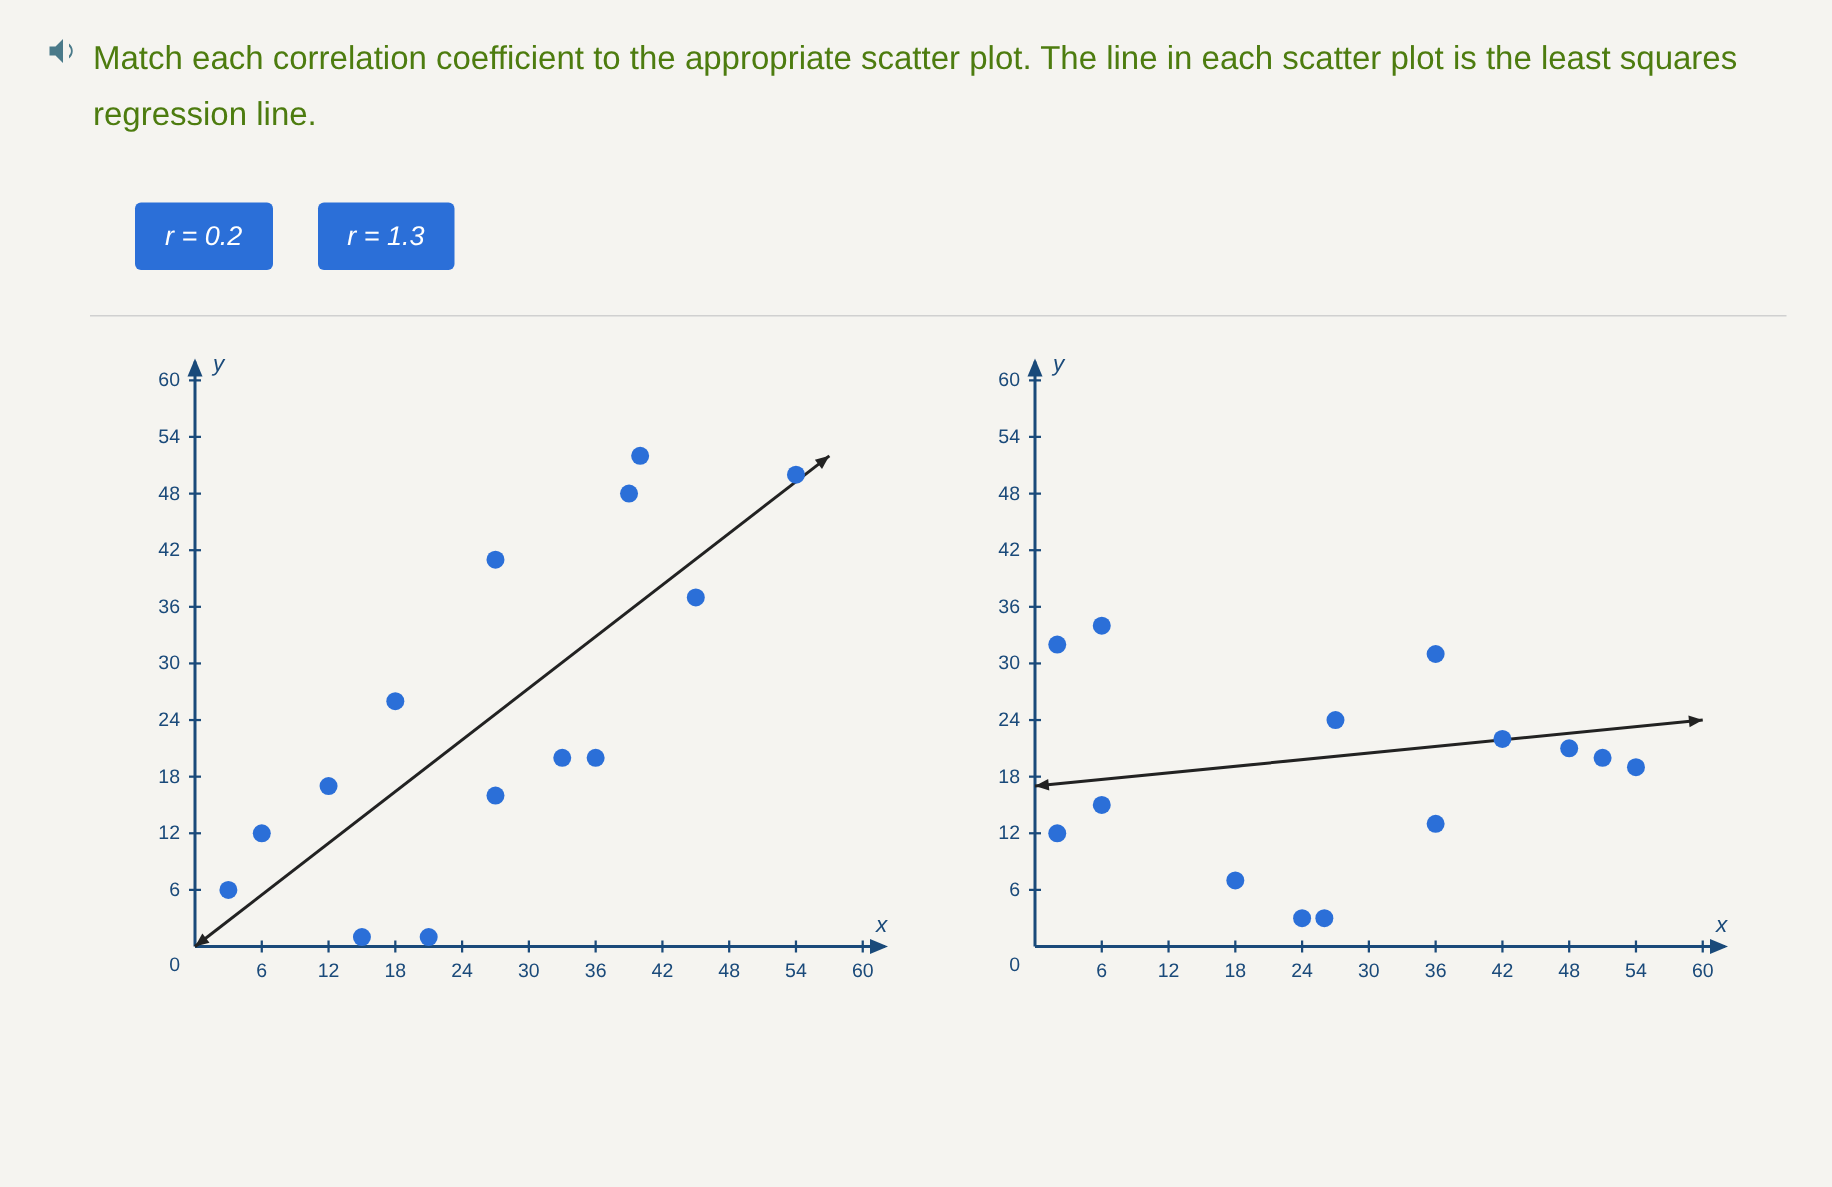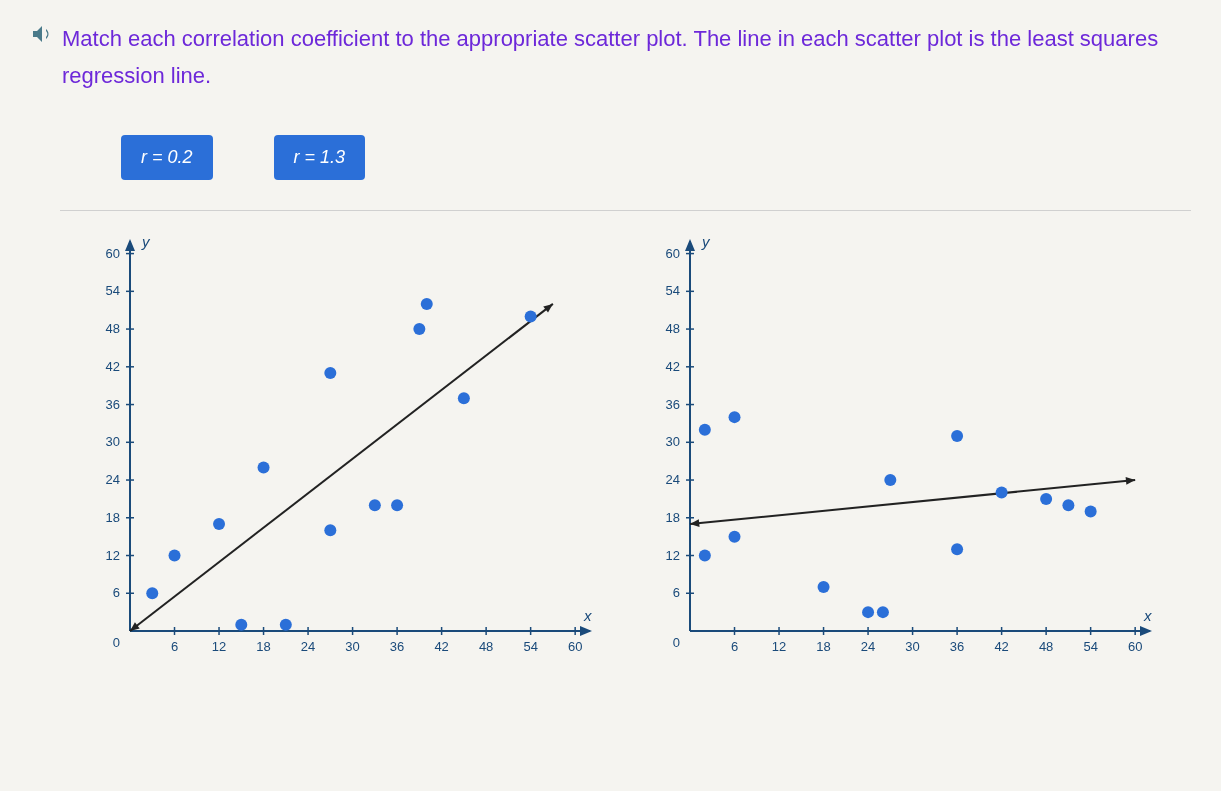--- a/index.html
+++ b/index.html
@@ -18,39 +18,38 @@
     margin-bottom: 40px;
   }
   .speaker-icon {
     color: #4a7a8a;
     font-size: 22px;
     margin-top: 2px;
     flex-shrink: 0;
   }
   .question-text {
     font-size: 22px;
-    color: #6d28d9;
+    color: #4d7c0f;
     line-height: 1.7;
   }
   .chips {
     display: flex;
     gap: 30px;
     margin-left: 60px;
     margin-bottom: 30px;
   }
   .chip {
     background: #2b6fd8;
     color: #fff;
     padding: 12px 20px;
     border-radius: 4px;
     font-size: 18px;
     font-style: italic;
     cursor: grab;
     user-select: none;
-    margin-left: 31px;
   }
   .plots {
     display: flex;
     gap: 0;
     margin-left: 30px;
     border-top: 1px solid #d0d0d0;
     padding-top: 10px;
   }
   .plot-wrap {
     width: 560px;

